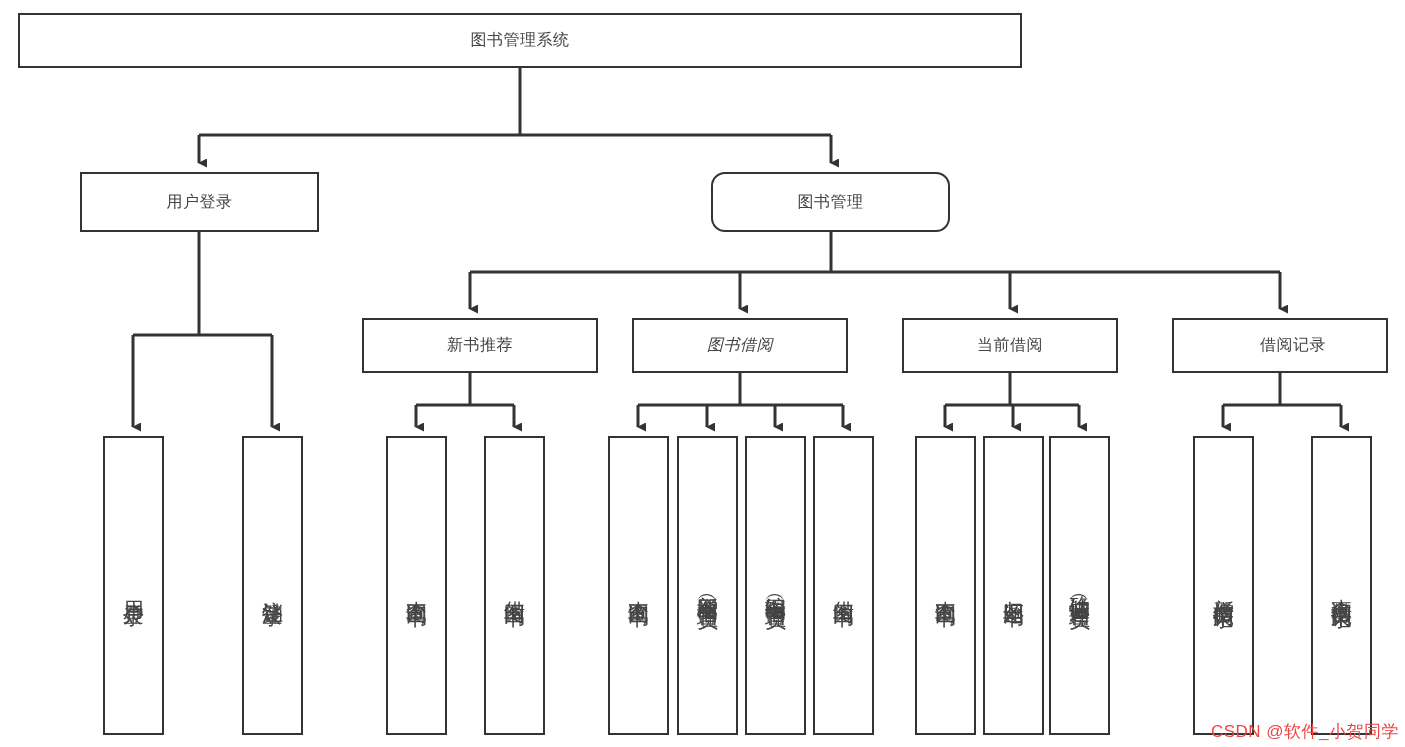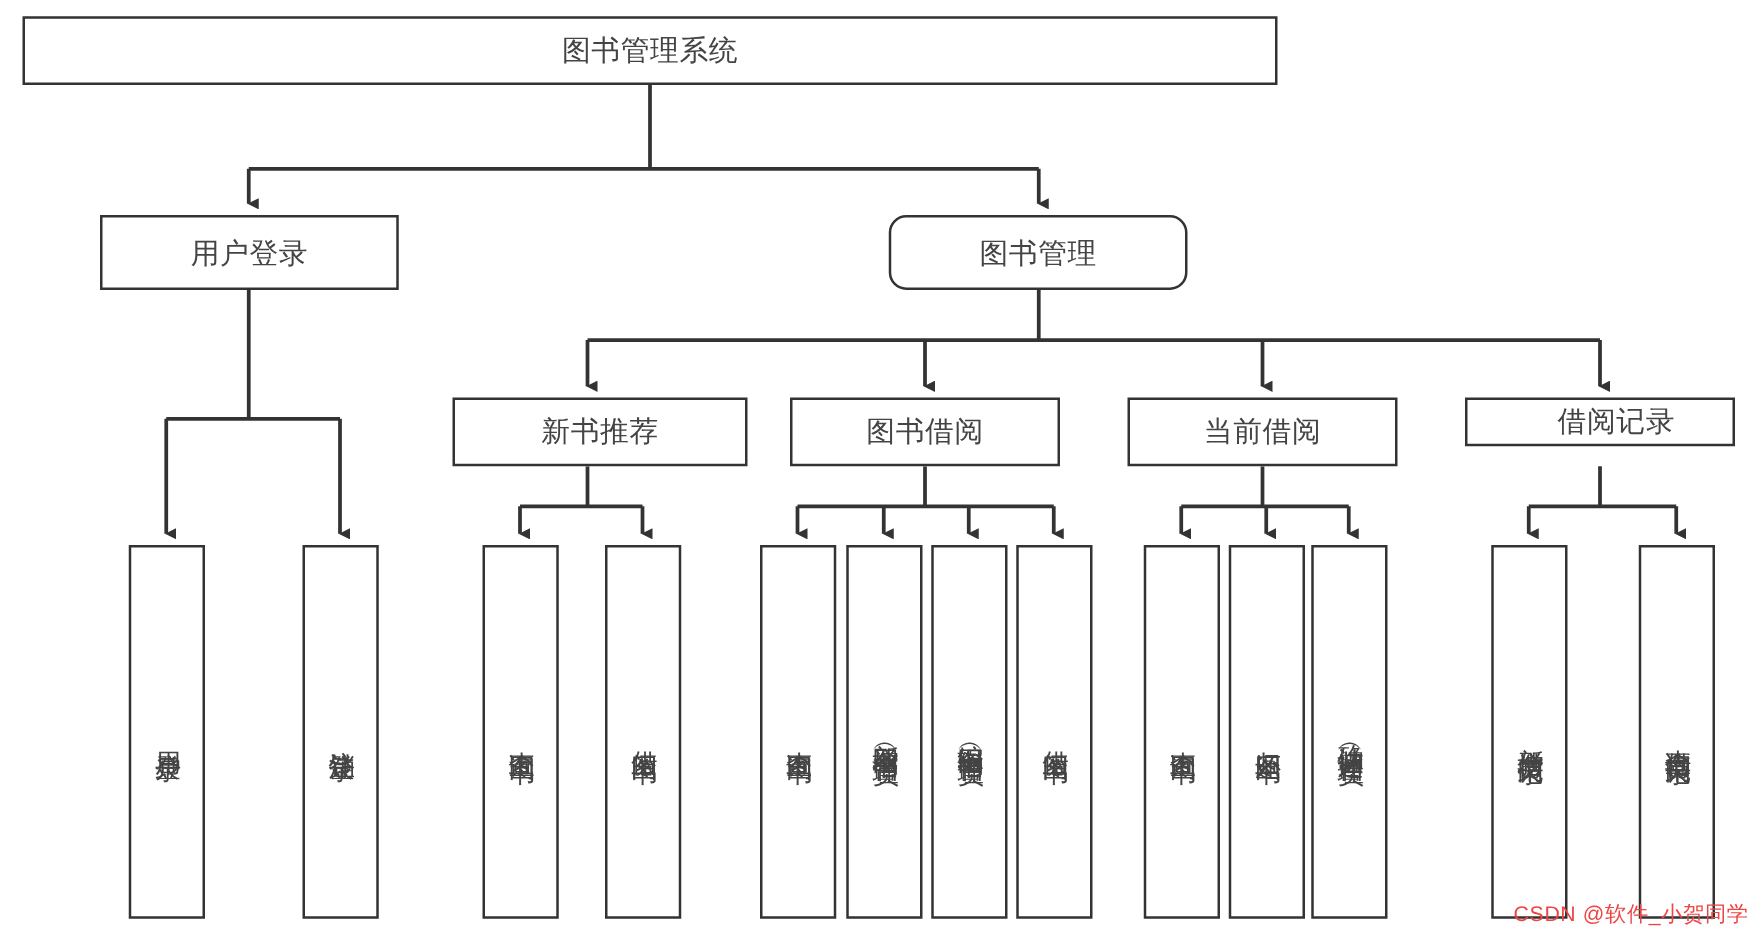--- a/index.html
+++ b/index.html
@@ -30,21 +30,21 @@
     box-sizing: border-box;
     background: #ffffff;
     border: 2px solid #333333;
     display: flex;
     align-items: center;
     justify-content: center;
     color: #444444;
     text-align: center;
   }
   .node.horiz {
-    font-size: 23px;
+    font-size: 16px;
     letter-spacing: 0.5px;
     text-align: right;
   }
   .node.vert {
     writing-mode: vertical-rl;
     text-orientation: upright;
     font-size: 21px;
     letter-spacing: 2px;
     align-items: center;
     justify-content: center;
@@ -131,27 +131,27 @@
   <div class="node horiz" style="left:80px; top:172px; width:239px; height:60px;">
     <span>用户登录</span>
   </div>
   <div class="node horiz" style="left:711px; top:172px; width:239px; height:60px;border-radius:14px;">
     <span>图书管理</span>
   </div>
 
   <div class="node horiz" style="left:362px; top:318px; width:236px; height:55px;">
     <span>新书推荐</span>
   </div>
-  <div class="node horiz" style="left:632px; top:318px; width:216px; height:55px;">
+  <div class="node horiz" style="left:632px; top:318px; width:216px; height:55px;font-style:italic;">
     <span>图书借阅</span>
   </div>
   <div class="node horiz" style="left:902px; top:318px; width:216px; height:55px;">
     <span>当前借阅</span>
   </div>
-  <div class="node horiz" style="left:1172px; top:318px; width:216px; height:39px;padding-left:26px;">
+  <div class="node horiz" style="left:1172px; top:318px; width:216px; height:55px;padding-left:26px;">
     <span>借阅记录</span>
   </div>
 
   <div class="node vert" style="left:103px; top:436px; width:61px; height:299px;">
     <span>用户登录</span>
   </div>
   <div class="node vert" style="left:242px; top:436px; width:61px; height:299px;">
     <span>注销登录</span>
   </div>
 

